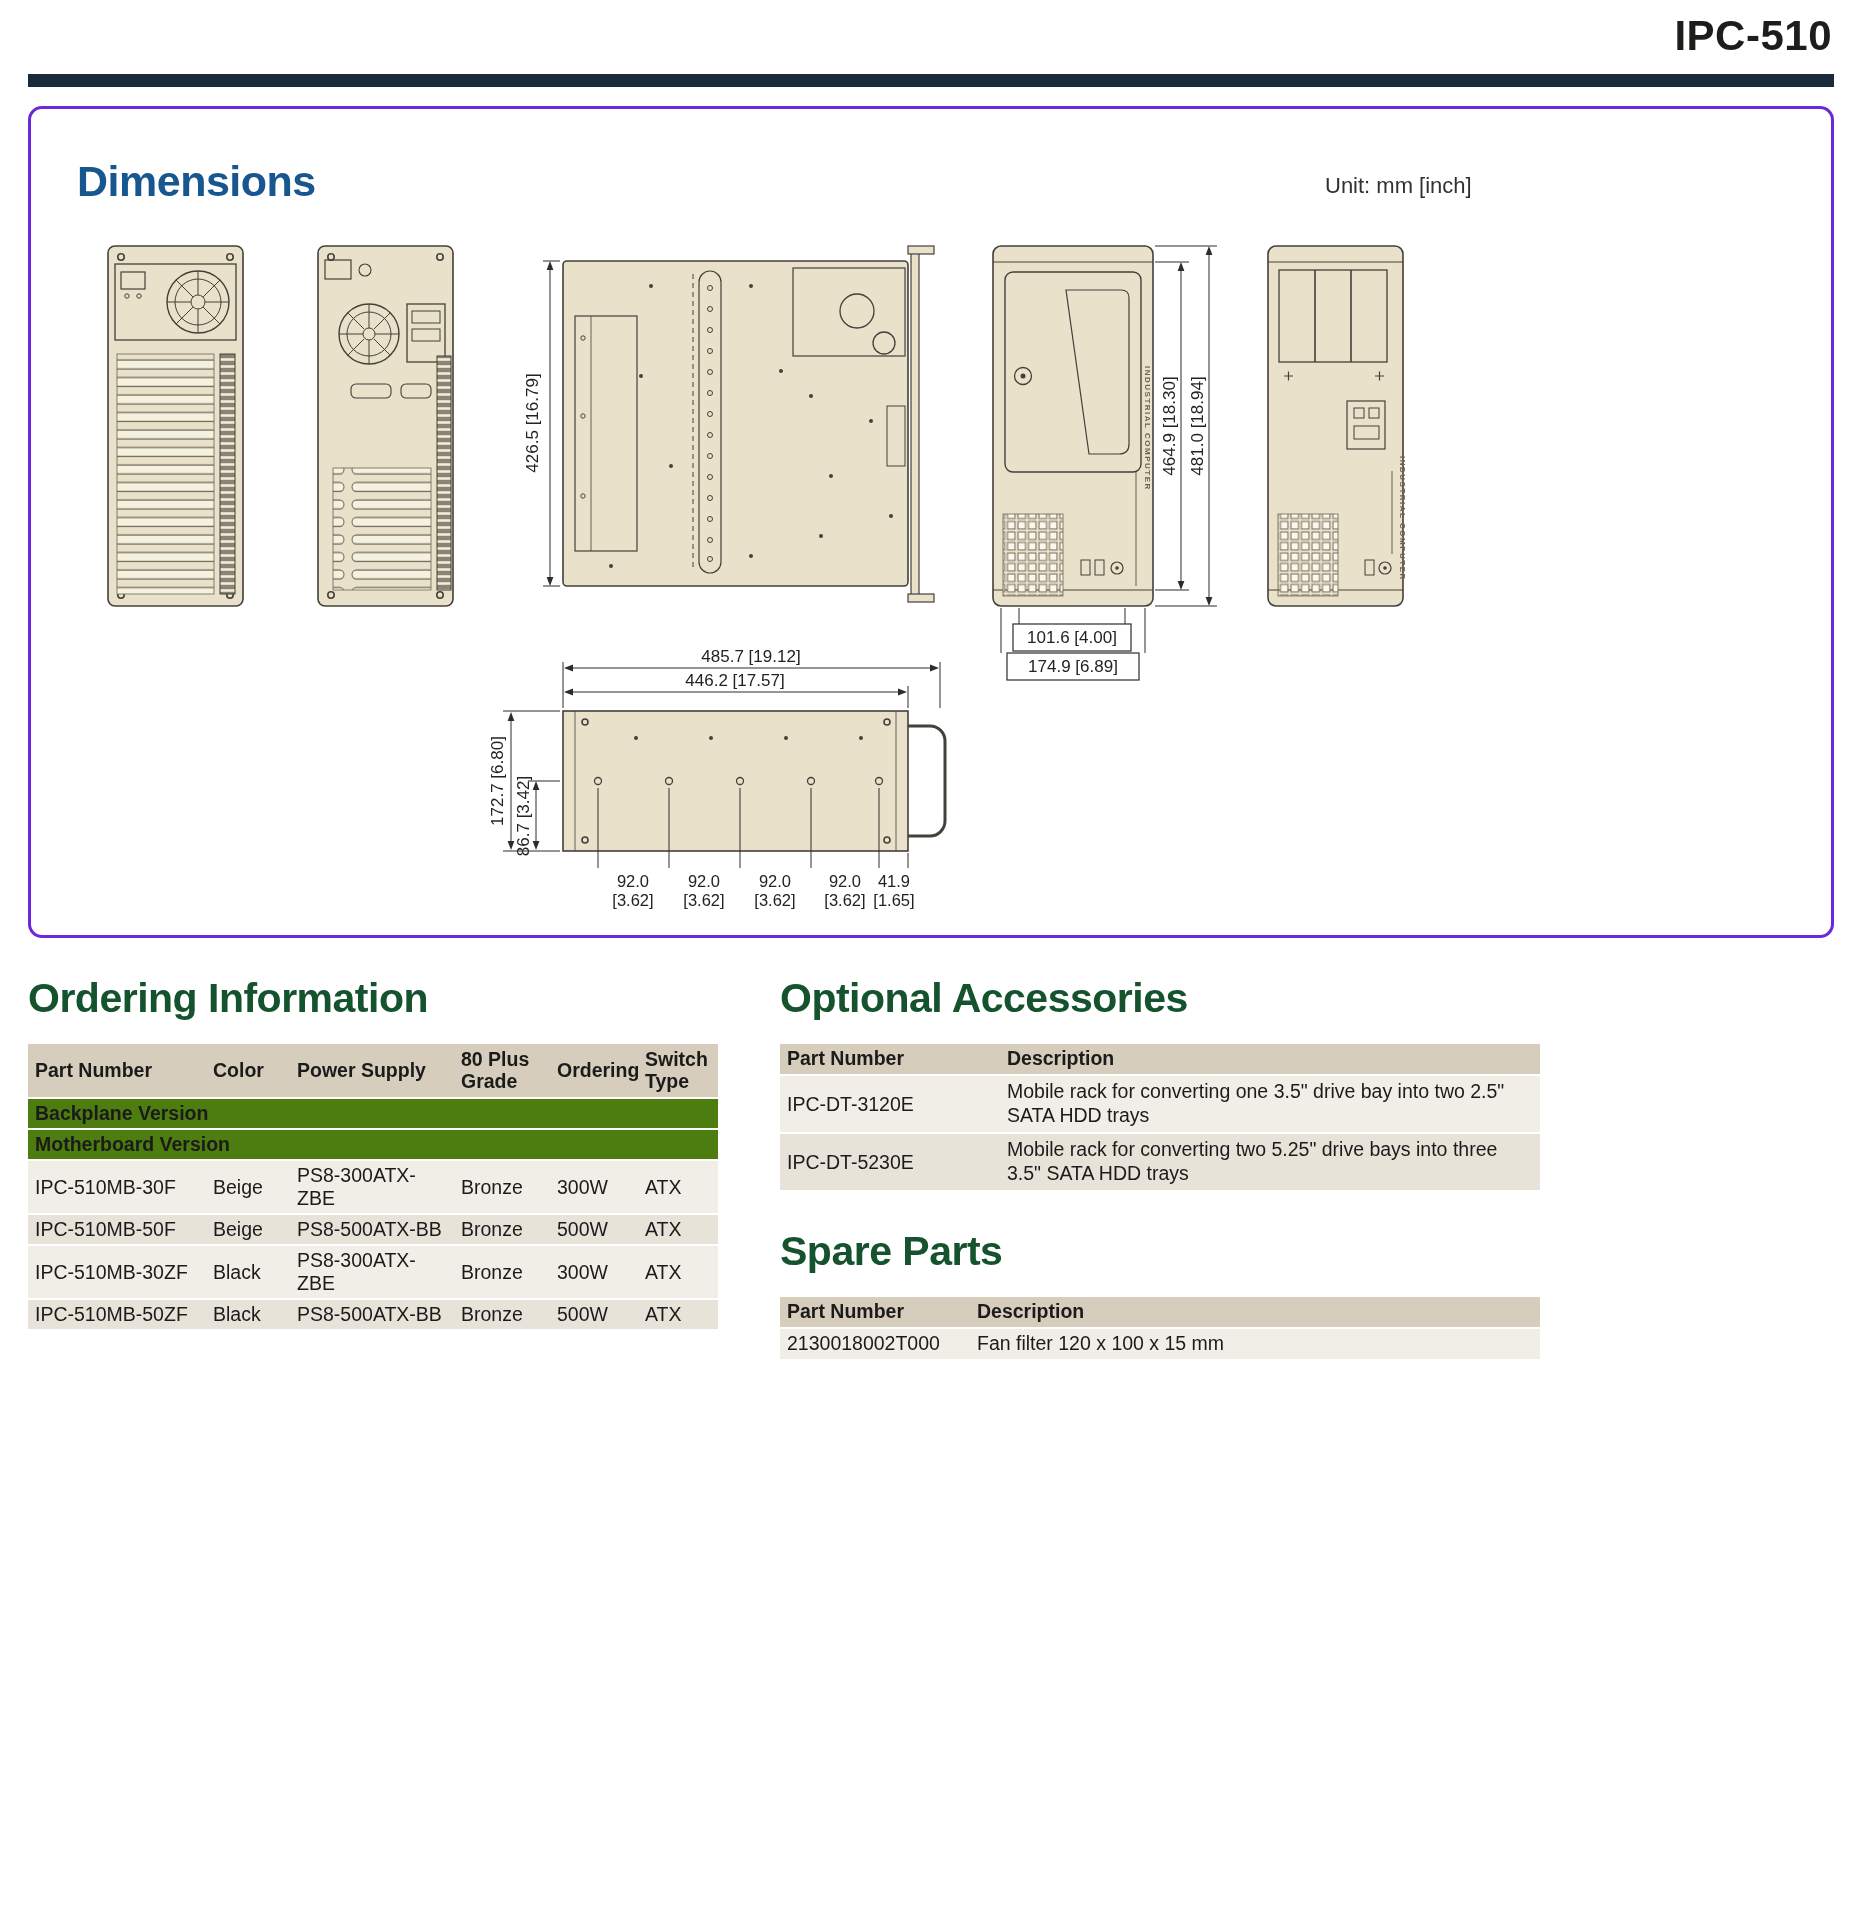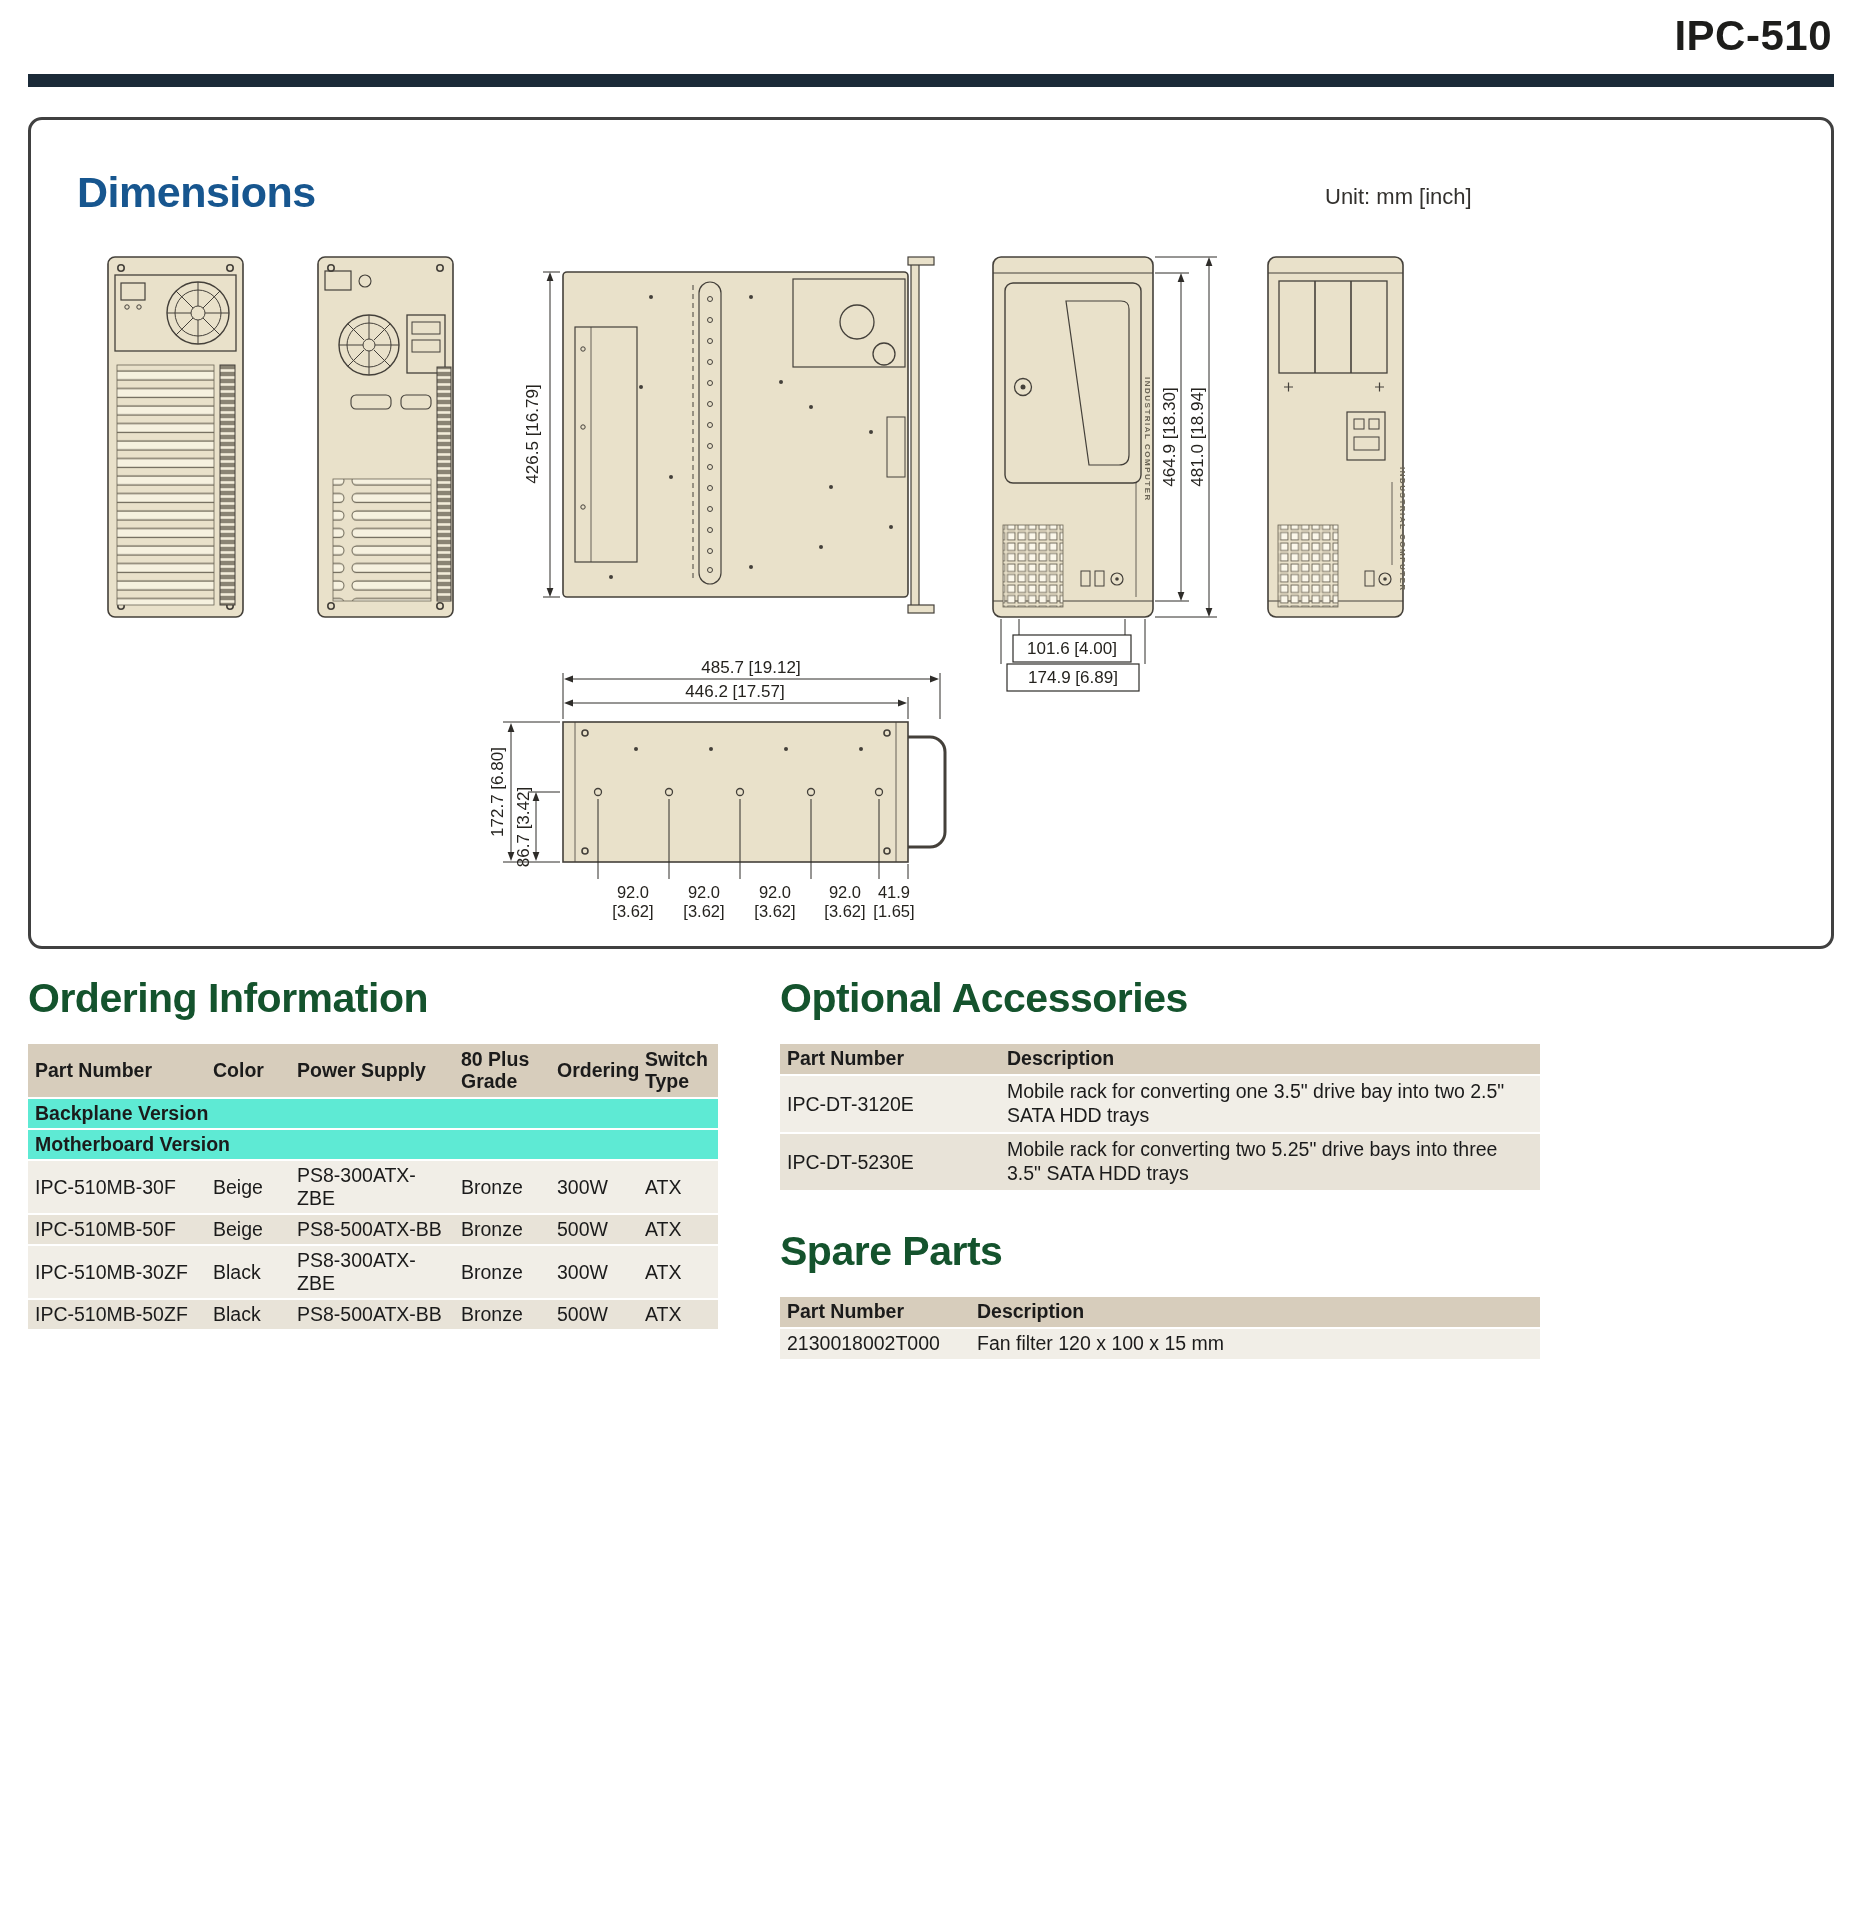--- a/index.html
+++ b/index.html
@@ -10,22 +10,22 @@
   }
   .model-title {
     position:absolute; top:12px; right:30px;
     font-size:42px; font-weight:bold; color:#1d1d1b; letter-spacing:0.5px;margin-left:12px;
   }
   .divider-bar {
     position:absolute; top:74px; left:28px; width:1806px; height:13px;
     background:#1b2a38;
   }
   .dim-box {
-    position:absolute; top:117px; left:28px; width:1806px; height:832px;
-    border:3px solid #404040; border-radius:14px; background:#fff;
+    position:absolute; top:106px; left:28px; width:1806px; height:832px;
+    border:3px solid #6d28d9; border-radius:14px; background:#fff;
   }
   .dim-title {
     position:absolute; top:48px; left:46px;
     font-size:43px; font-weight:bold; color:#17568f; letter-spacing:-0.5px;
   }
   .unit-label {
     position:absolute; top:64px; left:1294px;
     font-size:22px; color:#33312e;
   }
   .drawings { position:absolute; top:107px; left:20px; }
@@ -42,21 +42,21 @@
     font-size:41px; font-weight:bold; color:#14532d;
     letter-spacing:-0.5px; margin-bottom:22px;
   }
   .sec-title.spare { margin-top:36px; }
 
   table { border-collapse:collapse; width:100%; font-size:19.5px; color:#1b1b1b; table-layout:fixed; }
   th, td { text-align:left; vertical-align:middle; padding:3px 7px; border-bottom:2px solid #ffffff; overflow:hidden; }
   thead th { background:#d7cdbc; font-weight:bold; font-size:19.5px; line-height:1.12; }
   .order-table thead th { height:54px; }
   .acc-table thead th, .spare-table thead th { height:31px; }
-  .section-row td { background:#5eead4; font-weight:bold; height:30px; }
+  .section-row td { background:#4d7c0f; font-weight:bold; height:30px; }
   .row-a td { background:#f1eee7; height:30px; }
   .row-b td { background:#e8e3d8; height:30px; }
   .acc-table td.desc, .spare-table td.desc { line-height:1.22; }
   .acc-table .row-a td, .acc-table .row-b td { height:58px; }
 </style>
 </head>
 <body>
 
 <div class="page">
 

